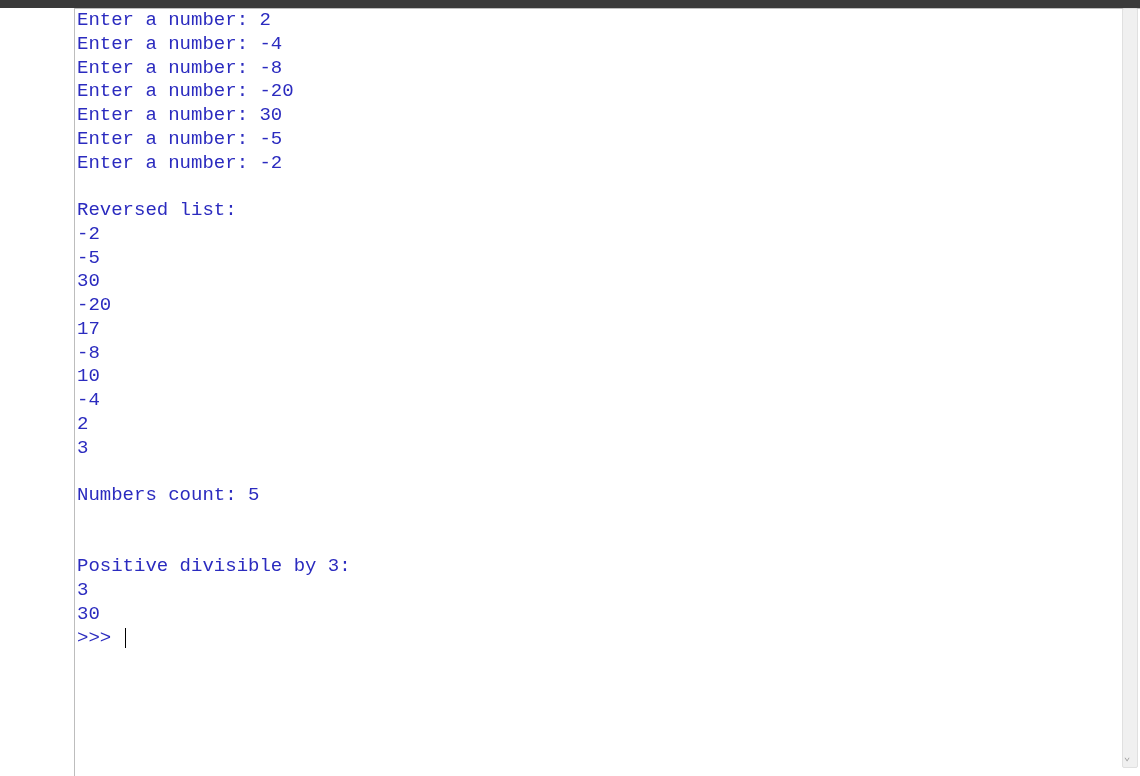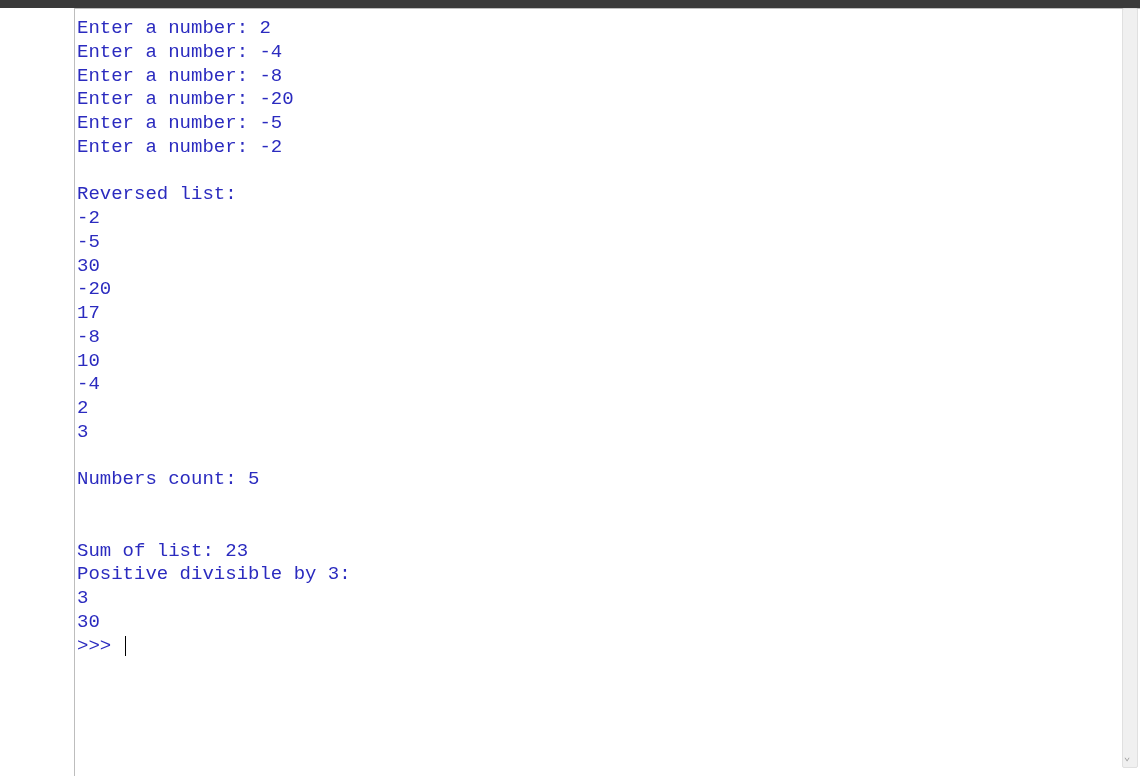--- a/index.html
+++ b/index.html
@@ -24,21 +24,21 @@
     }
     .gutter {
       width: 74px;
       background: #ffffff;
       flex-shrink: 0;
     }
     .shell-area {
       border-left: 1px solid #bdbdbd;
       border-top: 1px solid #bdbdbd;
       flex: 1;
-      padding: 8px 4px 0 2px;
+      padding: 0 4px 0 2px;
       color: #2b2bbf;
       line-height: 1.25;
       background: #ffffff;
       position: relative;
       overflow: hidden;
     }
     .line { white-space: pre; }
     .prompt-line { white-space: pre; display: flex; align-items: center; }
     .cursor {
       display: inline-block;
@@ -77,20 +77,21 @@
 
 <div class="container">
   <div class="gutter"></div>
 
   <div class="shell-area">
 
     <div class="line"><span>Enter a number:</span> <span>2</span></div>
     <div class="line"><span>Enter a number:</span> <span>-4</span></div>
     <div class="line"><span>Enter a number:</span> <span>-8</span></div>
     <div class="line"><span>Enter a number:</span> <span>-20</span></div>
+    <div class="line"><span>Enter a number:</span> <span>30</span></div>
     <div class="line"><span>Enter a number:</span> <span>-5</span></div>
     <div class="line"><span>Enter a number:</span> <span>-2</span></div>
 
     <div class="line">&nbsp;</div>
 
     <div class="line">Reversed list:</div>
     <div class="line">-2</div>
     <div class="line">-5</div>
     <div class="line">30</div>
     <div class="line">-20</div>
@@ -103,21 +104,20 @@
 
     <div class="line">&nbsp;</div>
 
     <div class="line"><span>Numbers count:</span> <span>5</span></div>
 
     <div class="line">&nbsp;</div>
 
 
     <div class="line">&nbsp;</div>
 
-    <div class="line"><span>Sum of list:</span> <span>23</span></div>
     <div class="line">Positive divisible by 3:</div>
     <div class="line">3</div>
     <div class="line">30</div>
 
     <div class="prompt-line"><span>&gt;&gt;&gt; </span><span class="cursor"></span></div>
 
   </div>
 
   <div class="scrollbar">
     <div class="scroll-down-arrow">⌄</div>

